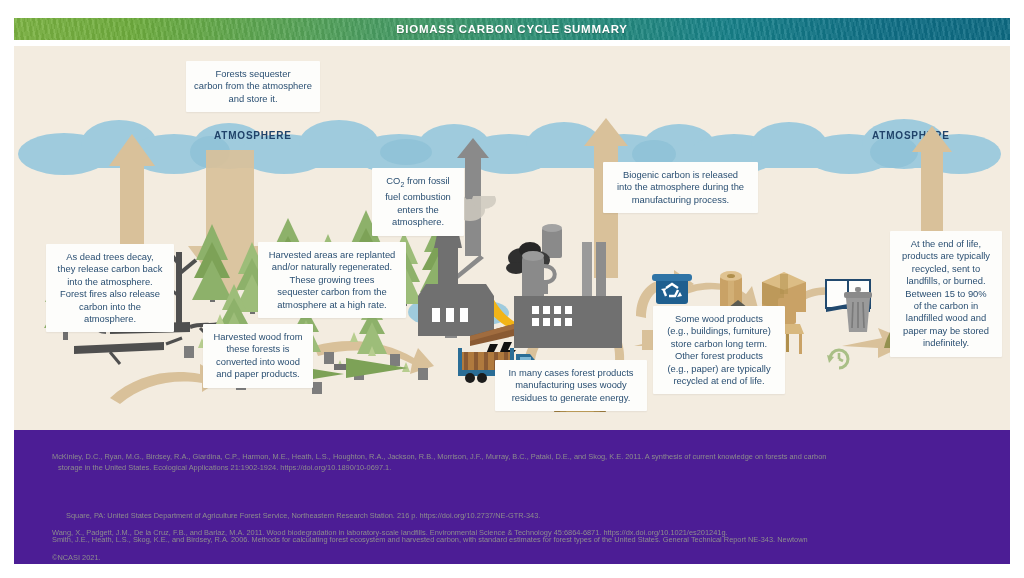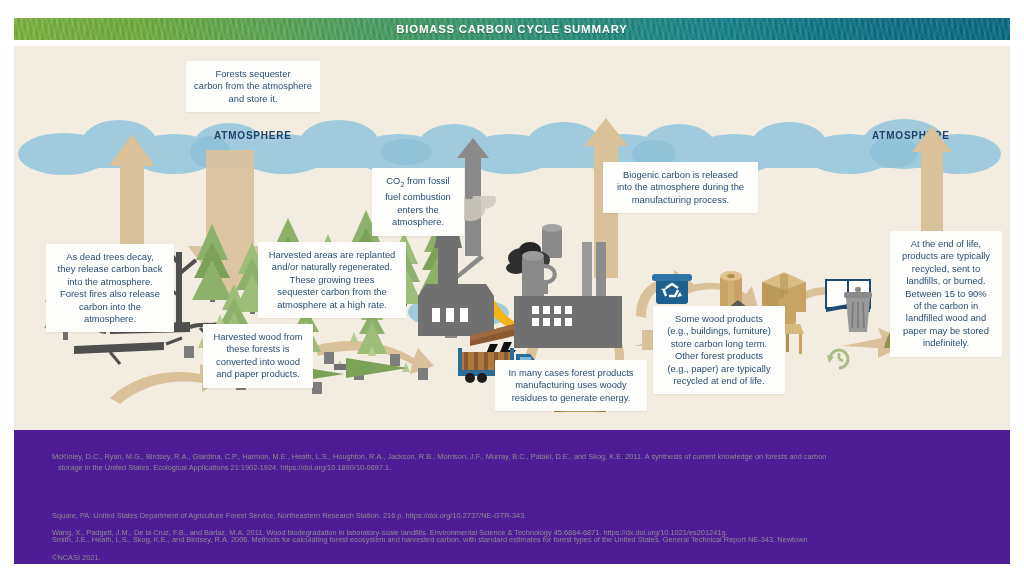--- a/index.html
+++ b/index.html
@@ -594,20 +594,20 @@
     </div>
 
   </div>
 
   <div class="refs">
     <div class="ref-line" style="left:38px;top:22px;">McKinley, D.C., Ryan, M.G., Birdsey, R.A., Giardina, C.P., Harmon, M.E., Heath, L.S., Houghton, R.A., Jackson, R.B., Morrison, J.F., Murray, B.C., Pataki, D.E., and Skog, K.E. 2011. A synthesis of current knowledge on forests and carbon</div>
     <div class="ref-line ref-indent" style="left:30px;top:33px;">storage in the United States. Ecological Applications 21:1902-1924. https://doi.org/10.1890/10-0697.1.</div>
 
 
     <div class="ref-line" style="left:38px;top:70px;margin-top:35px;">Smith, J.E., Heath, L.S., Skog, K.E., and Birdsey, R.A. 2006. Methods for calculating forest ecosystem and harvested carbon, with standard estimates for forest types of the United States. General Technical Report NE-343. Newtown</div>
-    <div class="ref-line ref-indent" style="left:24px;top:81px;">Square, PA: United States Department of Agriculture Forest Service, Northeastern Research Station. 216 p. https://doi.org/10.2737/NE-GTR-343.</div>
+    <div class="ref-line ref-indent" style="left:38px;top:81px;">Square, PA: United States Department of Agriculture Forest Service, Northeastern Research Station. 216 p. https://doi.org/10.2737/NE-GTR-343.</div>
 
     <div class="ref-line" style="left:38px;top:98px;">Wang, X., Padgett, J.M., De la Cruz, F.B., and Barlaz, M.A. 2011. Wood biodegradation in laboratory-scale landfills. Environmental Science &amp; Technology 45:6864-6871. https://dx.doi.org/10.1021/es201241g.</div>
 
     <div class="copy" style="left:38px;top:123px;">©NCASI 2021.</div>
   </div>
 
 </div>
 
 </body></html>

